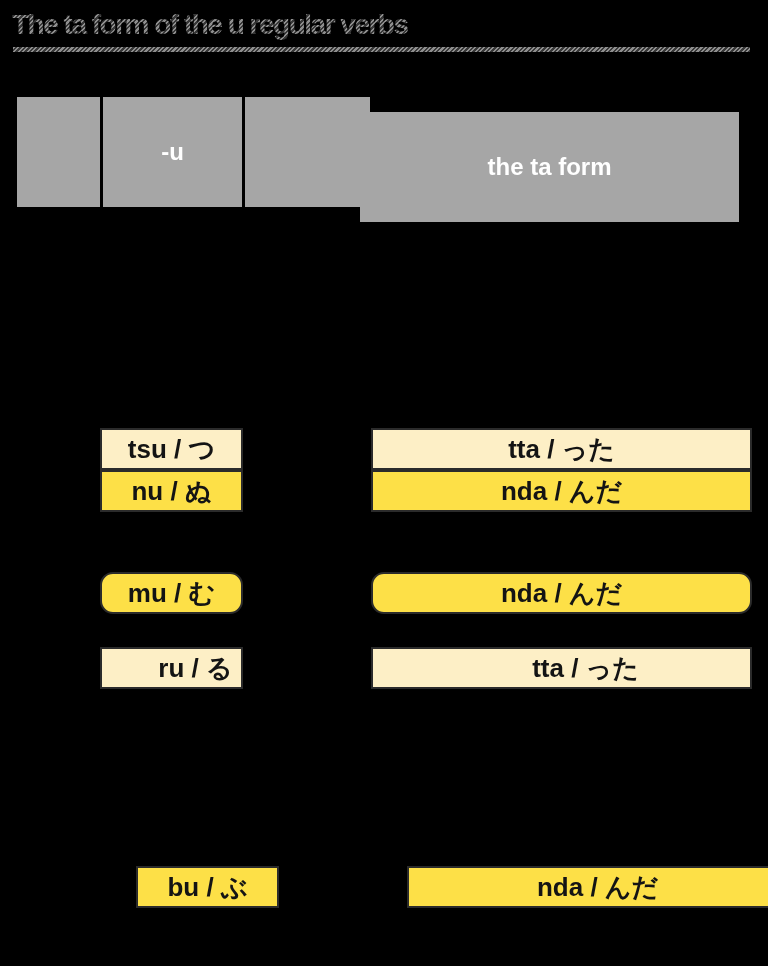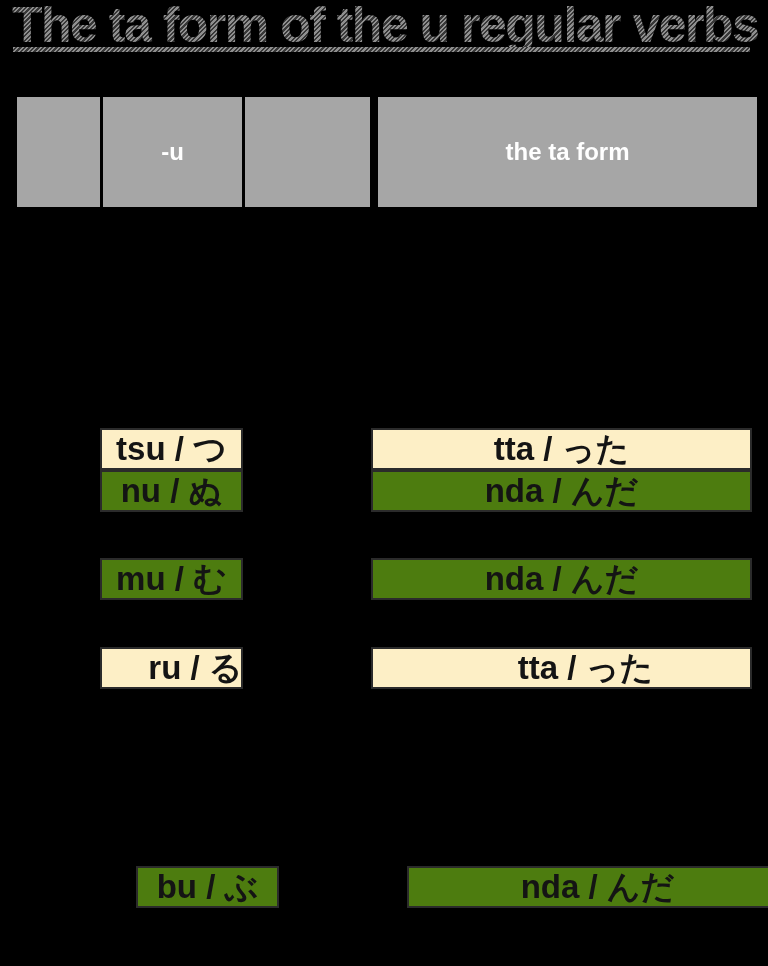--- a/index.html
+++ b/index.html
@@ -16,21 +16,21 @@
     overflow: hidden;
   }
 
   
   .title {
     position: absolute;
     left: 12px;
     top: 0px;
     width: 748px;
     margin: 0;
-    font-size: 50px;
+    font-size: 28px;
     font-weight: bold;
     letter-spacing: -1.5px;
     line-height: 50px;
     white-space: nowrap;
     color: #6e6e6e; 
     background-image: repeating-linear-gradient(135deg,
       #8f8f8f 0px, #8f8f8f 1.6px,
       #383838 1.6px, #383838 3.2px);
     -webkit-background-clip: text;
     background-clip: text;
@@ -60,44 +60,44 @@
     display: flex;
     flex-direction: column;
     align-items: center;
     justify-content: center;
     text-align: center;
     box-sizing: border-box;
   }
   .hcell.c1 { left: 17px;  width: 83px;  }
   .hcell.c2 { left: 103px; width: 139px; }
   .hcell.c3 { left: 245px; width: 125px; }
-  .hcell.c4 { left: 378px; width: 379px; }
+  .hcell.c4 { left: 360px; width: 379px; margin-top: 15px; }
 
   
   .vcell {
     position: absolute;
     height: 42px;
     box-sizing: border-box;
     border: 2px solid #2b2b2b;
     display: flex;
     align-items: center;
     justify-content: center;
     font-weight: bold;
-    font-size: 33px;
+    font-size: 26px;
     color: #141414;
     white-space: nowrap;
   }
   .vcell.left  { left: 100px; width: 143px; }
   .vcell.right { left: 371px; width: 381px; text-align: center; }
   .cream { background: #fdefc6; }
-  .blue  { background: #4d7c0f; }
+  .blue  { background: #fde047; }
 
   .row-a { top: 428px; }
   .row-b { top: 470px; }
-  .row-c { top: 558px; }
+  .row-c { top: 572px; border-radius: 13px; }
   .row-d { top: 647px; padding-left: 48px; }
   .row-e { top: 866px; margin-left: 36px; }
 </style>
 </head>
 <body>
 
 <div class="page">
 
   <h1 class="title">The ta form of the u regular verbs</h1>
   <div class="title-underline"></div>

